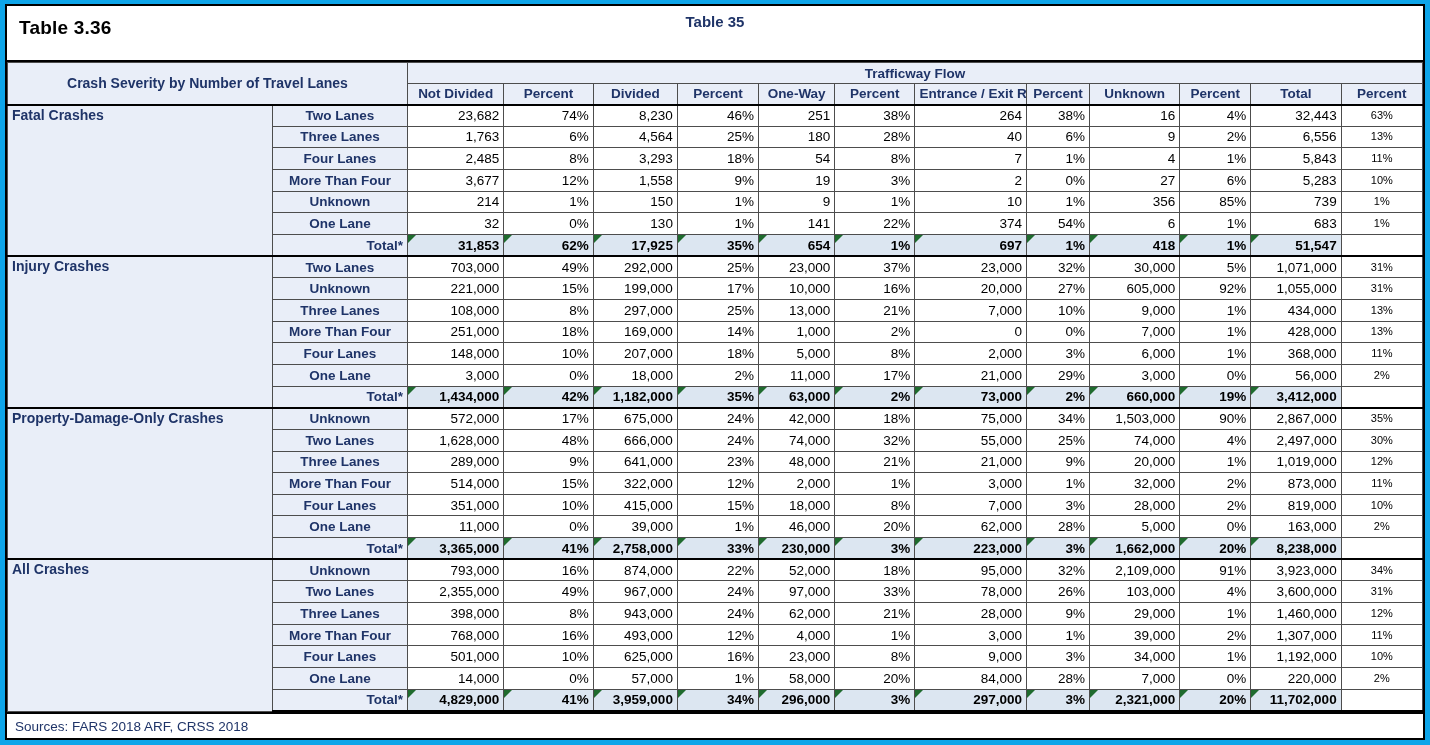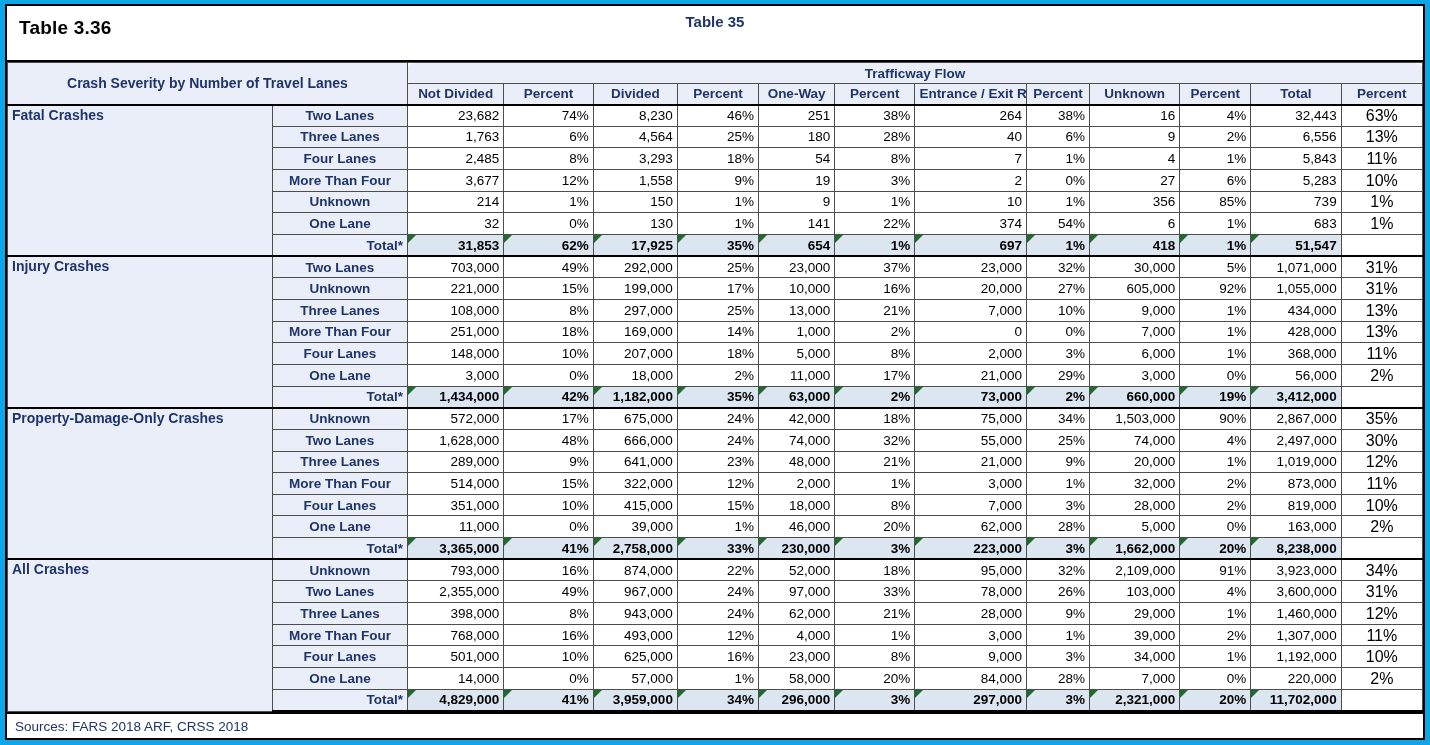--- a/index.html
+++ b/index.html
@@ -79,21 +79,20 @@
   }
 
   
   .hdr-grp {
     background: #e9eef8;
     color: #1f3468;
     font-weight: bold;
     font-size: 13.5px;
     text-align: center;
     height: 19px;
-    border-radius: 8px;
   }
   .hdr-col {
     background: #e9eef8;
     color: #1f3468;
     font-weight: bold;
     font-size: 13.5px;
     text-align: center;
     vertical-align: middle;
     height: 43px;
     white-space: normal;
@@ -156,21 +155,21 @@
     background: #ffffff;
     color: #000000;
     text-align: right;
     font-size: 13.5px;
     padding-right: 5px;
   }
   .pct-center {
     background: #ffffff;
     color: #000000;
     text-align: center;
-    font-size: 16px;
+    font-size: 11px;
   }
   .bdr-l { border-left: 2px solid #000; }
   .bdr-r { border-right: 2px solid #000; }
 
   
   tr.total-row td.num,
   tr.total-row td.pct,
   tr.total-row td.pct-center {
     background: #dce6f1;
     font-weight: bold;

